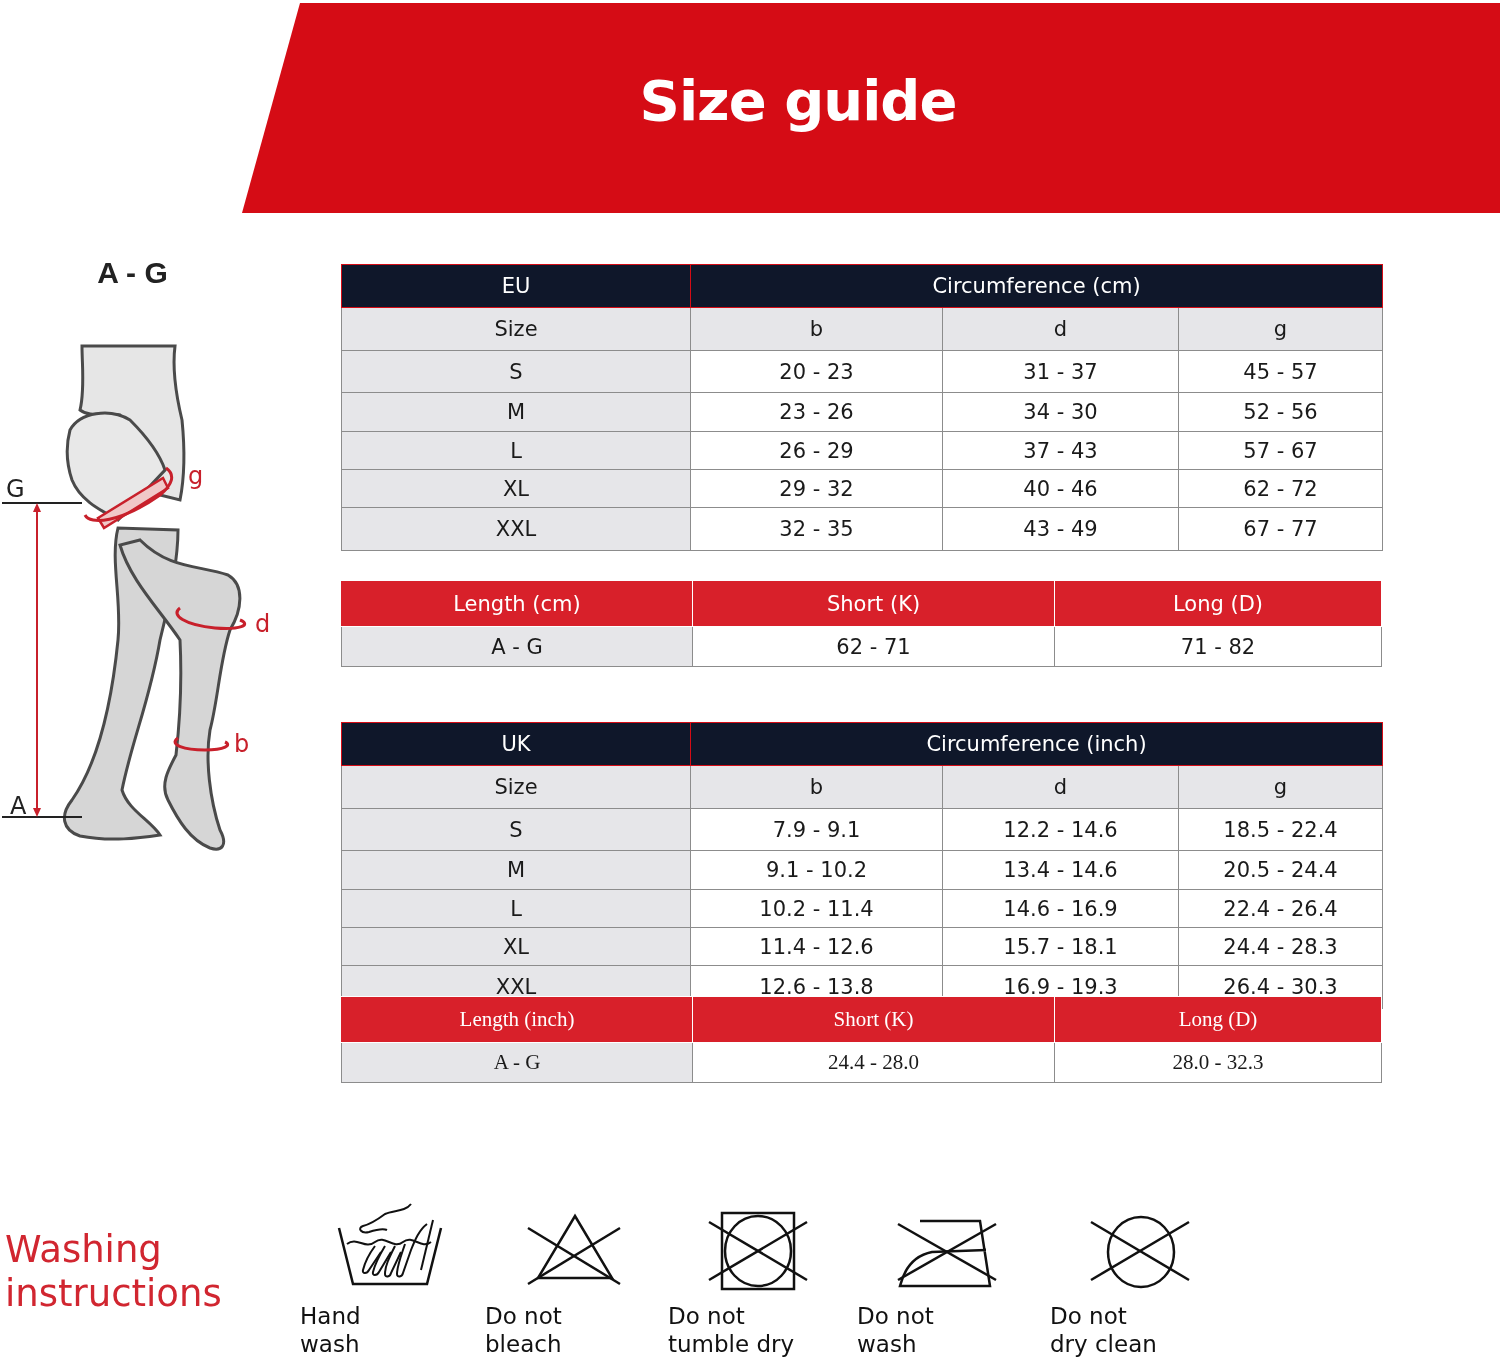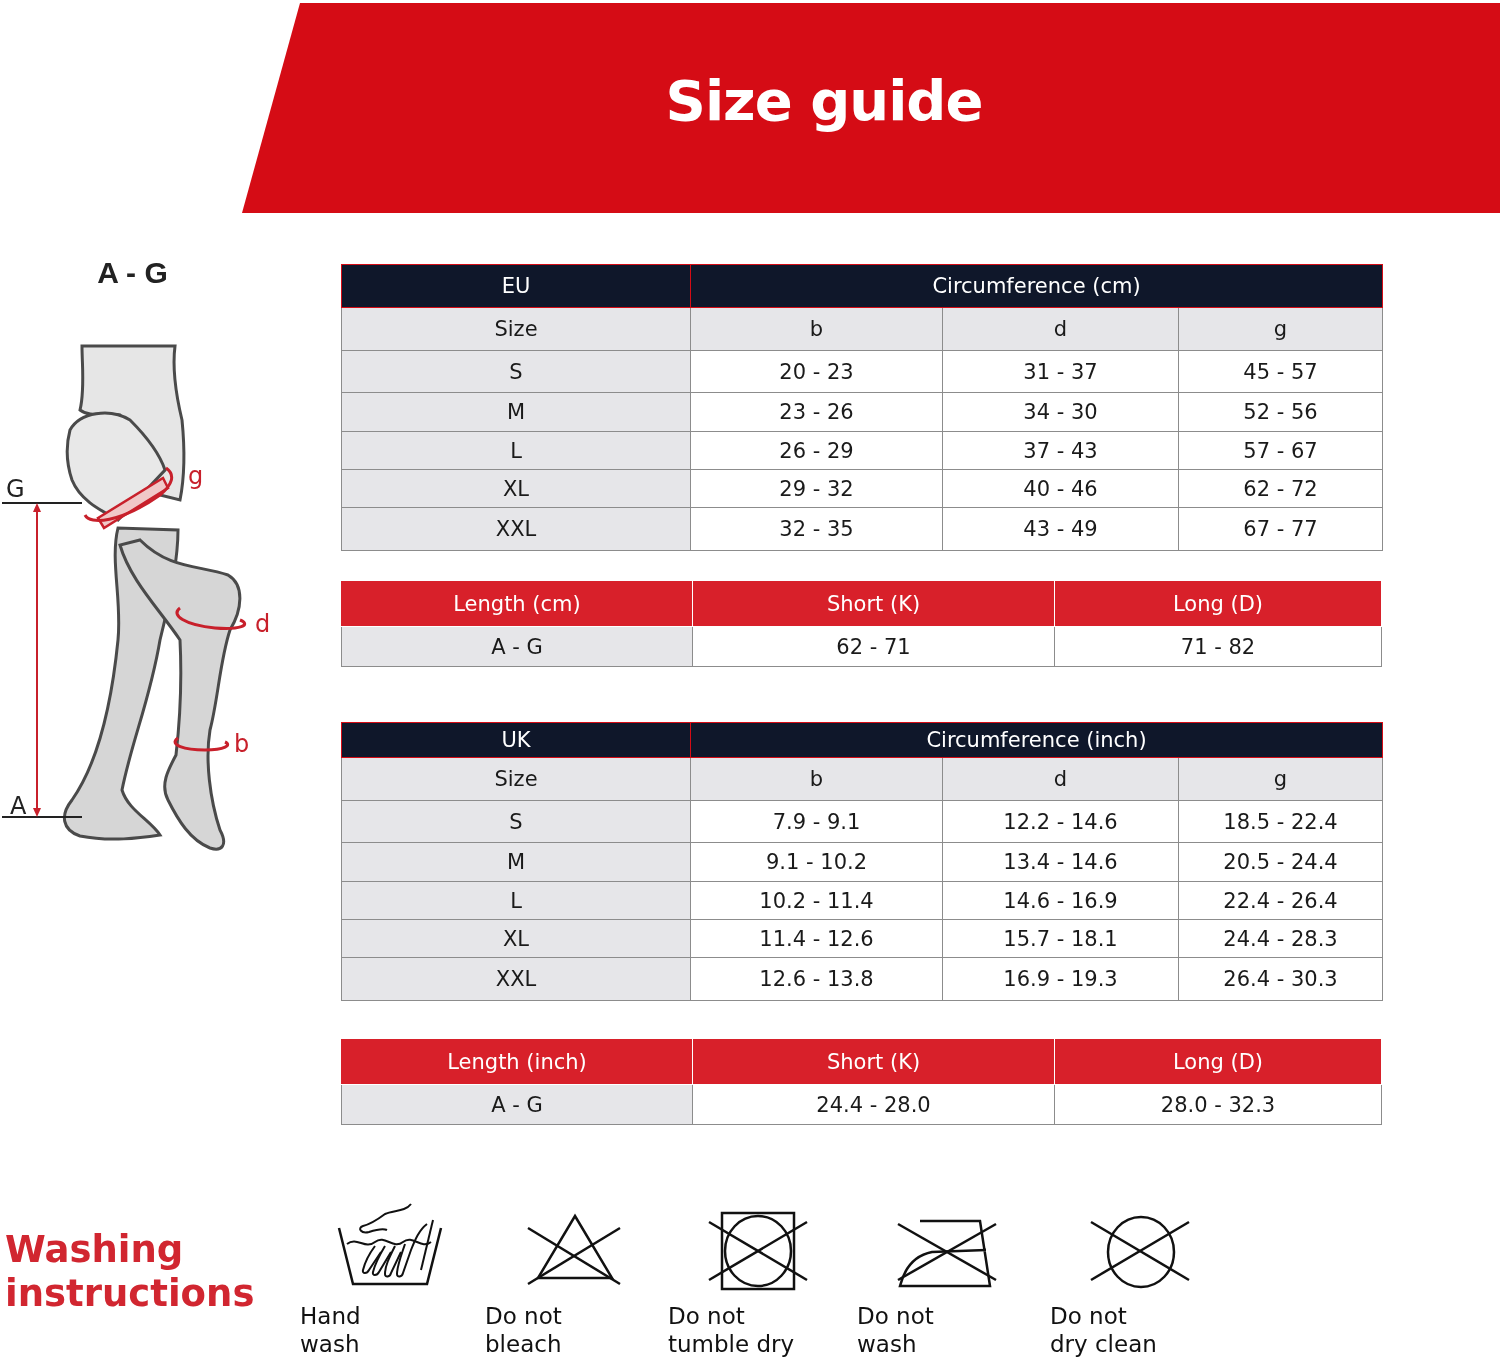--- a/index.html
+++ b/index.html
@@ -2,21 +2,21 @@
 <html><head>
 <meta charset="utf-8">
 <style>
   * { box-sizing: border-box; margin: 0; padding: 0; }
   html, body { width: 1500px; height: 1367px; background: #ffffff; overflow: hidden; }
   body { position: relative; font-family: "DejaVu Sans", sans-serif; color: #1a1a1a; }
 
   .banner { position: absolute; left: 0; top: 0; width: 1500px; height: 216px; }
   .banner svg { position: absolute; left: 0; top: 0; }
   .banner-title {
-    position: absolute; left: 564px; top: 68px; width: 520px; text-align: center;
+    position: absolute; left: 538px; top: 68px; width: 520px; text-align: center;
     color: #ffffff; font-family: "DejaVu Sans", sans-serif; font-weight: bold;
     font-size: 56px; letter-spacing: -1px;
   }
 
   .diagram-title {
     position: absolute; left: 60px; top: 256px; width: 145px; text-align: center;
     font-family: "Liberation Sans", sans-serif; font-weight: bold; font-size: 30px; color: #222;
   }
   .leg-svg { position: absolute; left: 0; top: 330px; }
 
@@ -31,21 +31,21 @@
   table.sg tr.sub td { background: #e6e6e9; margin-left: 16px; }
   table.sg td.size-cell { background: #e6e6e9; }
   table.sg td.val { background: #ffffff; }
 
   table.len { width: 1040px; }
   table.len tr.head th { background: #d8202a; border-color: #ffffff; border-left: 1px solid #a0a0a0; }
   table.len tr.head th:first-child { border-left-color: #d8202a; }
 
   .wash-heading {
     position: absolute; left: 5px; top: 1228px; color: #d12630;
-    font-family: "DejaVu Sans", sans-serif; font-weight: bold; font-size: 37px; line-height: 44px;
+    font-family: "DejaVu Sans", sans-serif; font-weight: normal; font-size: 37px; line-height: 44px;
   }
   .care-item { position: absolute; top: 1200px; width: 180px; }
   .care-item svg { display: block; margin: 0 auto; }
   .care-label {
     margin-top: 10px; font-family: "DejaVu Sans", sans-serif; font-size: 23px; line-height: 28px; color: #111;
   }
 </style>
 </head>
 <body>
 
@@ -156,21 +156,21 @@
   </table>
 
 <table class="sg" style="top:722px;">
   <colgroup>
       <col style="width:349px">
       <col style="width:252px">
       <col style="width:236px">
       <col style="width:204px">
     </colgroup>
   <tbody>
-      <tr class="head" style="height:35px">
+      <tr class="head" style="height:43px">
     <th>UK</th>
     <th colspan="3">Circumference (inch)</th>
   </tr>
   <tr class="sub" style="height:43px">
     <td>Size</td>
     <td>b</td>
     <td>d</td>
     <td>g</td>
   </tr>
   <tr style="height:42px">
@@ -199,21 +199,21 @@
   </tr>
   <tr style="height:43px">
     <td class="size-cell">XXL</td>
     <td class="val">12.6 - 13.8</td>
     <td class="val">16.9 - 19.3</td>
     <td class="val">26.4 - 30.3</td>
   </tr>
 </tbody>
   </table>
 
-<table class="sg len" style="top:1038px;">
+<table class="sg len" style="top:996px;font-family:Liberation Serif, serif;">
   <colgroup>
       <col style="width:351px">
       <col style="width:362px">
       <col style="width:327px">
     </colgroup>
   <tbody>
       <tr class="head" style="height:46px">
     <th>Length (inch)</th>
     <th>Short (K)</th>
     <th>Long (D)</th>

